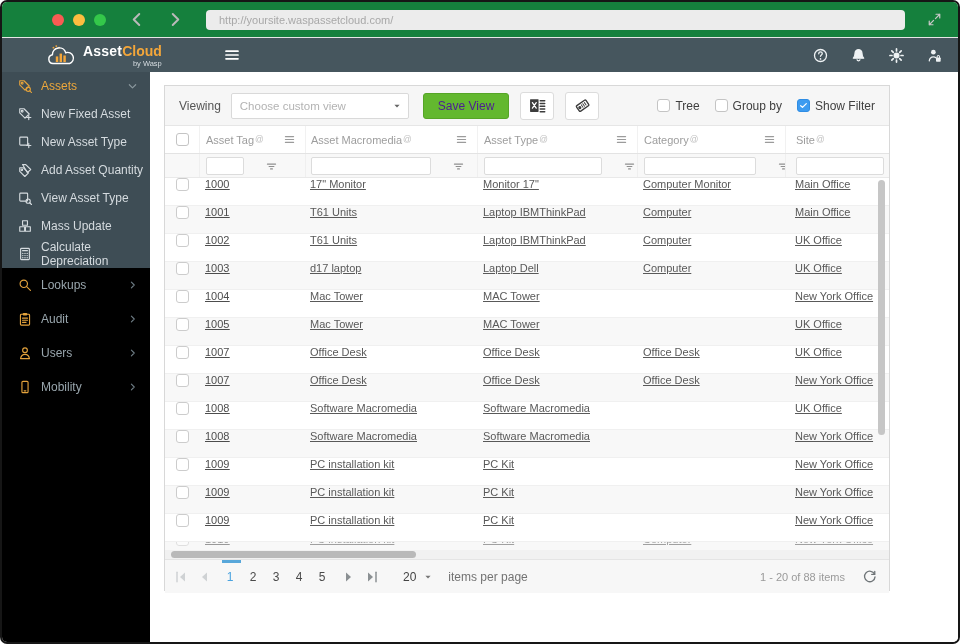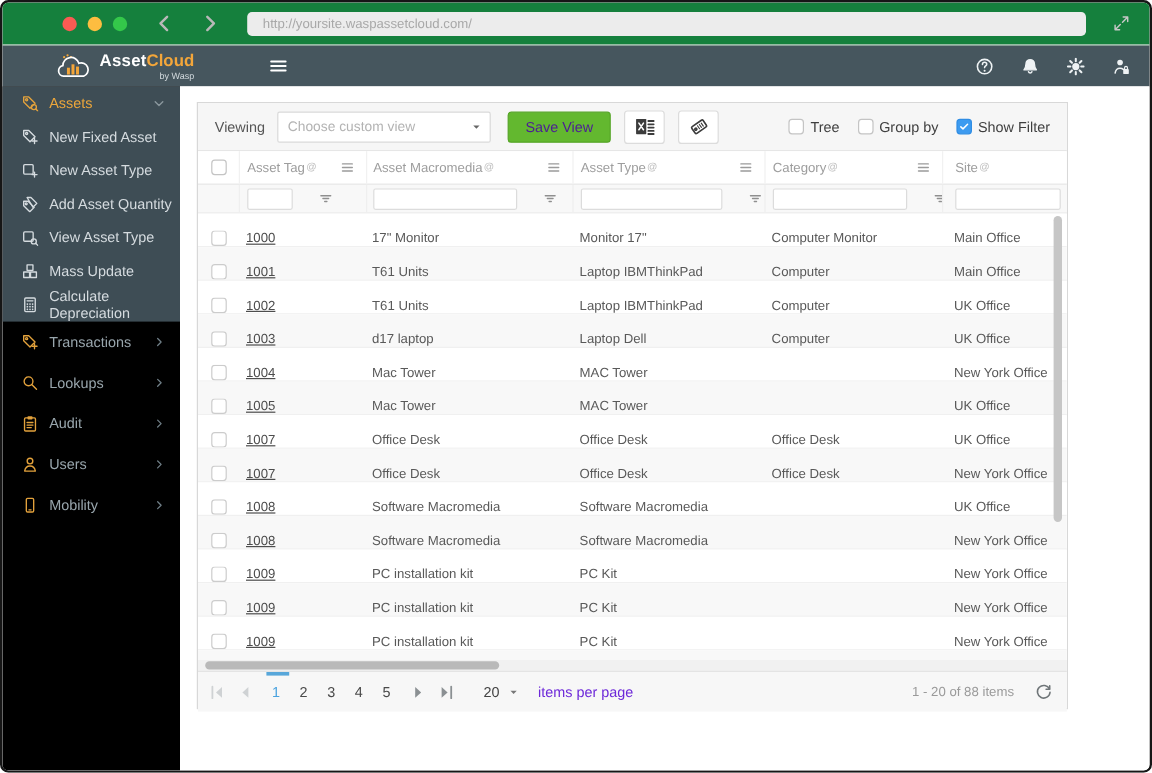--- a/index.html
+++ b/index.html
@@ -99,21 +99,21 @@
   .frow{height:24px;background:#f8f8f8;display:flex;align-items:center;border-bottom:1px solid #e9e9e9;}
   .fcell{display:flex;align-items:center;height:100%;border-left:1px solid #efefef;overflow:hidden;}
   .fcell:first-child{border-left:none;}
   .fi{height:18px;border:1px solid #dcdcdc;border-radius:2px;background:#fff;outline:none;padding:0 4px;font-size:11px;color:#555;
     font-family:"Liberation Sans",sans-serif;}
   .w38{width:38px;} .w120{width:120px;} .w118{width:118px;} .w112{width:112px;} .w88{width:88px;}
   .ficon{width:13px;height:13px;color:#8f8f8f;margin-left:21px;flex:none;cursor:pointer;}
 
   
   .rows{position:relative;height:372px;overflow:hidden;background:#fff;}
-  .row{height:28px;display:flex;align-items:flex-end;border-bottom:1px solid #f0f0f0;font-size:11px;color:#595959;background:#fff;}
+  .row{height:28px;display:flex;align-items:flex-start;border-bottom:1px solid #f0f0f0;font-size:11px;color:#595959;background:#fff;text-decoration:underline;}
   .row.alt{background:#f8f8f8;}
   .cell{white-space:nowrap;overflow:hidden;}
   .taglink{color:#4d4d4d;text-decoration:underline;cursor:pointer;}
   .row .cb{width:13px;height:13px;border-color:#cccccc;}
   .row.partial{height:8px;overflow:hidden;border-bottom:none;}
   .row.partial .cell{transform:translateY(-9px);opacity:.55;}
   .vscroll{position:absolute;right:4px;top:2px;width:7px;height:255px;background:#c6c6c6;border-radius:4px;}
 
   .hscroll{height:10px;background:#f1f1f1;position:relative;border-bottom:1px solid #e4e4e4;}
   .hthumb{position:absolute;left:6px;top:1px;width:245px;height:7px;background:#b9b9b9;border-radius:4px;}
@@ -123,21 +123,21 @@
   .pgind{position:absolute;left:57px;top:0;width:19px;height:3px;background:#58a7da;}
   .pgbtn{width:16px;height:16px;margin-right:7px;cursor:pointer;}
   .pgbtn svg{width:100%;height:100%;}
   .pgbtn.dis{color:#cfd2d4;}
   .pgbtn.en{color:#8b9093;}
   .pgnums{display:flex;align-items:center;}
   .pgnum{width:22px;text-align:center;color:#4a4a4a;cursor:pointer;margin-right:1px;}
   .pgnum.current{color:#4aa3df;}
   .psize{display:flex;align-items:center;gap:7px;margin-left:16px;color:#444;cursor:pointer;}
   .psize .icon{width:10px;height:10px;color:#777;}
-  .plabel{margin-left:15px;color:#6d28d9;}
+  .plabel{margin-left:15px;color:#737373;}
   .prange{margin-left:auto;color:#9a9a9a;font-size:11px;}
   .refresh{width:15px;height:15px;color:#6f7578;margin-left:17px;cursor:pointer;}
   .refresh svg{width:100%;height:100%;}
 </style>
 </head>
 <body>
 
 <div class="window">
 
   <div class="browser-bar">
@@ -282,35 +282,20 @@
                 </svg>
               </span>
               <span class="lbl">Calculate Depreciation</span>
             </div>
           </div>
       </div>
       <div id="sidebar-sections">
           <div class="section">
             <span class="icon s14 sec-icon">
               <svg viewBox="0 0 16 16" fill="none" stroke="currentColor" stroke-width="1.3" stroke-linecap="round" stroke-linejoin="round">
-                <path d="M2 2h4.8l6 6-4.8 4.8L2 6.8z"></path>
-                <circle cx="4.8" cy="4.8" r="1"></circle>
-                <path d="M12.3 9.6v4.8M9.9 12h4.8"></path>
-              </svg>
-            </span>
-            <span class="lbl">Transactions</span>
-            <span class="icon chev">
-              <svg viewBox="0 0 16 16" fill="none" stroke="currentColor" stroke-width="1.3" stroke-linecap="round" stroke-linejoin="round">
-                <path d="M5.4 3.4L10 8l-4.6 4.6" stroke-width="1.7"></path>
-              </svg>
-            </span>
-          </div>
-          <div class="section">
-            <span class="icon s14 sec-icon">
-              <svg viewBox="0 0 16 16" fill="none" stroke="currentColor" stroke-width="1.3" stroke-linecap="round" stroke-linejoin="round">
                 <circle cx="6.6" cy="6.6" r="4.2"></circle>
                 <path d="M9.9 9.9l4.3 4.3"></path>
               </svg>
             </span>
             <span class="lbl">Lookups</span>
             <span class="icon chev">
               <svg viewBox="0 0 16 16" fill="none" stroke="currentColor" stroke-width="1.3" stroke-linecap="round" stroke-linejoin="round">
                 <path d="M5.4 3.4L10 8l-4.6 4.6" stroke-width="1.7"></path>
               </svg>
             </span>

